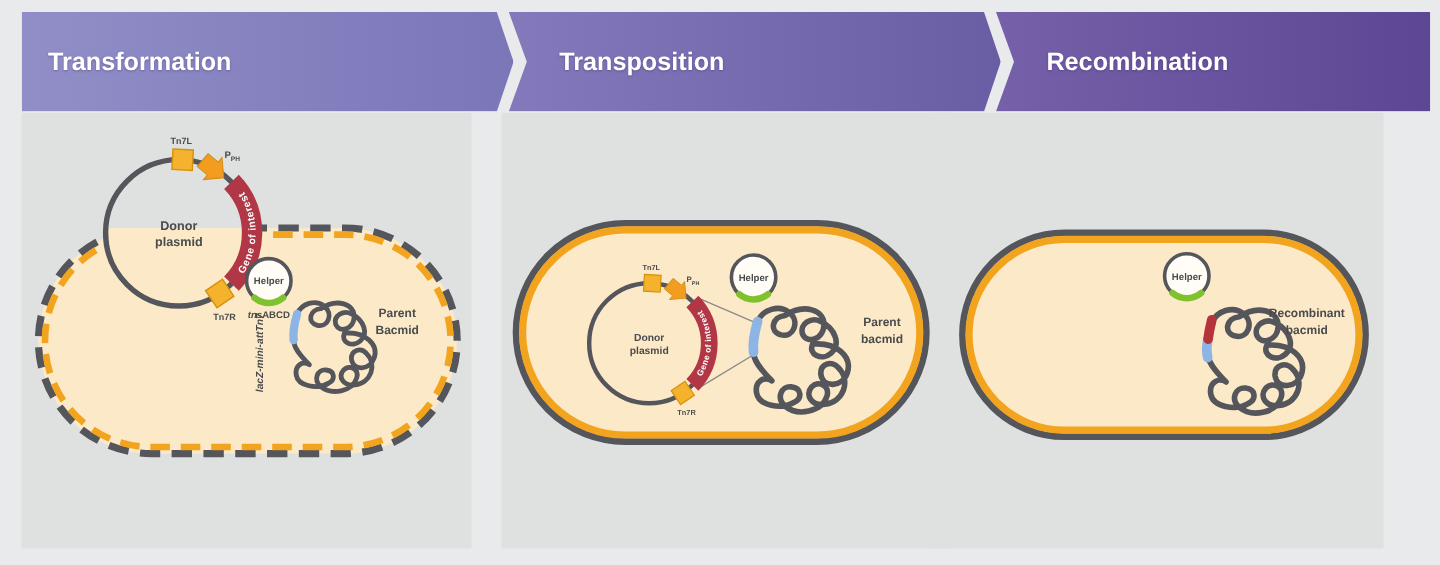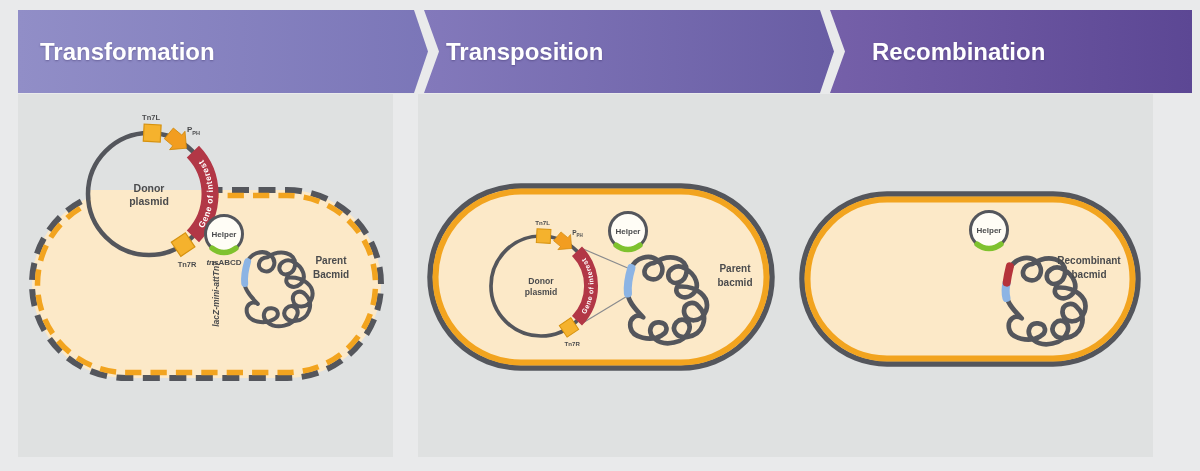--- a/index.html
+++ b/index.html
@@ -4,37 +4,37 @@
 <style>
   html,body{margin:0;padding:0;}
   body{
     width:1200px;height:471px;
     background:#E9EAEB;
     font-family:"Liberation Sans", sans-serif;
     position:relative;overflow:hidden;
   }
   .banner{
     position:absolute;top:10px;height:83px;
-    color:#fff;font-weight:bold;font-size:24px;
+    color:#fff;font-weight:bold;font-size:21px;
     display:flex;align-items:center;
     text-shadow:0 1px 2px rgba(40,30,80,0.35);
   }
   .banner-1{
     left:18px;width:410px;
     background:linear-gradient(to right,#918EC7,#7B76B8);
     clip-path:polygon(0 0, calc(100% - 14px) 0, 100% 50%, calc(100% - 14px) 100%, 0 100%);
     padding-left:0;
   }
   .banner-1 .banner-label{margin-left:22px;}
   .banner-2{
     left:424px;width:410px;
     background:linear-gradient(to right,#8379BB,#695DA4);
     clip-path:polygon(0 0, calc(100% - 14px) 0, 100% 50%, calc(100% - 14px) 100%, 0 100%, 15px 50%);
   }
-  .banner-2 .banner-label{margin-left:22px;}
+  .banner-2 .banner-label{margin-left:42px;}
   .banner-3{
     left:830px;width:362px;
     background:linear-gradient(to right,#7560A9,#5C4794);
     clip-path:polygon(0 0, 100% 0, 100% 100%, 0 100%, 15px 50%);
     align-items:center;
   }
   .banner-3 .banner-label{margin-left:42px;}
   .panel{
     position:absolute;top:94px;width:375px;height:363px;
     background:#DFE1E1;

